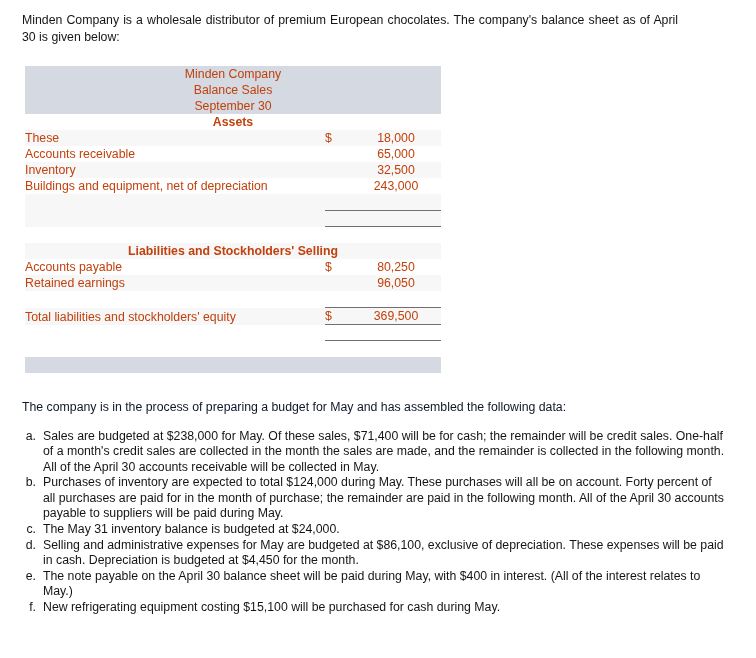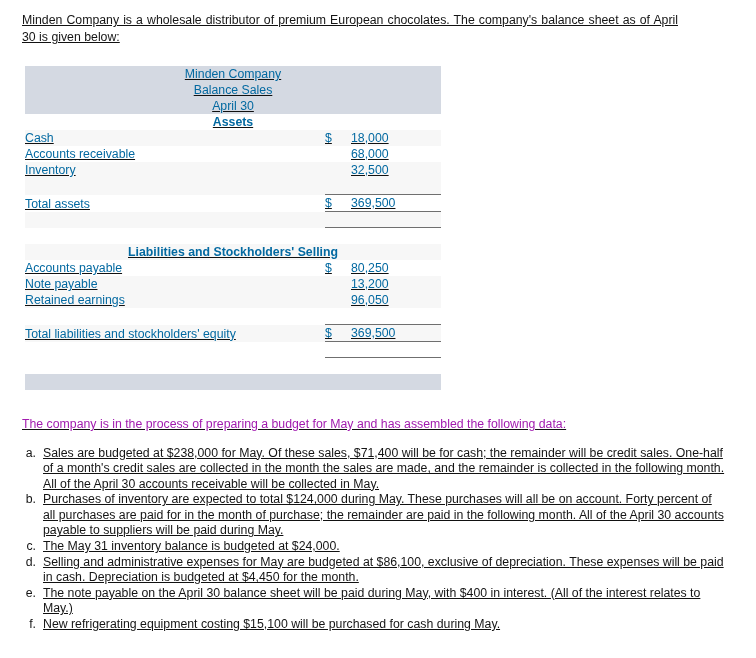--- a/index.html
+++ b/index.html
@@ -14,42 +14,41 @@
     color: #111111;
     -webkit-font-smoothing: antialiased;
     overflow: hidden;
   }
   .page {
     position: relative;
     width: 756px;
     height: 658px;
     box-sizing: border-box;
     padding: 12px 0 0 0;
-    text-decoration: underline;
   }
 
   
   .intro {
     margin: 0 78px 0 22px;
     font-size: 12.3px;
     line-height: 16.5px;
     text-align: justify;
     color: #151515;
   }
 
   
   .bs-wrap {
     margin: 21px 0 0 25px;
     width: 416px;
   }
   table.bs {
     width: 416px;
     border-collapse: collapse;
     font-size: 12.3px;
-    color: #0369a1;
+    color: #c2410c;
     table-layout: fixed;
   }
   table.bs td {
     padding: 0;
     vertical-align: bottom;
     line-height: 16px;
     height: 16px;
   }
   col.c-label { width: 300px; }
   col.c-sym   { width: 26px;  }
@@ -71,21 +70,21 @@
     height: 17px;
     line-height: 17px;
     padding-top: 1px;
   }
 
   .stripe-a { background: #ffffff; }
   .stripe-b { background: #f7f7f7; }
 
   .lbl { padding-left: 6px; white-space: nowrap; }
   .sym { text-align: left; padding-left: 4px; }
-  .num { text-align: left; padding-right: 4px; white-space: nowrap; }
+  .num { text-align: center; padding-right: 4px; white-space: nowrap; }
 
   
   .rule-row td { height: 13px; line-height: 13px; }
   .rule-row .ruled {
     border-bottom: 1px solid #6f6f6f;
   }
   
   .dbl-row td { height: 13px; line-height: 13px; }
   .dbl-row .ruled {
     border-top: 1px solid #6f6f6f;
@@ -93,21 +92,21 @@
     height: 5px;
     line-height: 5px;
   }
   .gap-row td { height: 8px; line-height: 8px; }
 
   
   .lead {
     margin: 26px 78px 0 22px;
     font-size: 12.3px;
     line-height: 16.5px;
-    color: #a21caf;
+    color: #0f172a;
   }
   ol.items {
     list-style: none;
     margin: 13px 30px 0 22px;
     padding: 0;
     font-size: 12.3px;
     line-height: 15.6px;
     color: #151515;
   }
   ol.items > li {
@@ -138,54 +137,54 @@
           <col class="c-num">
       </colgroup>
       <tbody>
         <tr class="band">
           <td colspan="3">Minden Company</td>
         </tr>
         <tr class="band">
           <td colspan="3">Balance Sales</td>
         </tr>
         <tr class="band">
-          <td colspan="3">April 30</td>
+          <td colspan="3">September 30</td>
         </tr>
 
         <tr class="section-head stripe-a">
           <td colspan="3">Assets</td>
         </tr>
 
         <tr class="stripe-b">
-          <td class="lbl">Cash</td>
+          <td class="lbl">These</td>
           <td class="sym">$</td>
           <td class="num">18,000</td>
         </tr>
         <tr class="stripe-a">
           <td class="lbl">Accounts receivable</td>
           <td class="sym"></td>
-          <td class="num">68,000</td>
+          <td class="num">65,000</td>
         </tr>
         <tr class="stripe-b">
           <td class="lbl">Inventory</td>
           <td class="sym"></td>
           <td class="num">32,500</td>
         </tr>
+        <tr class="stripe-a">
+          <td class="lbl">Buildings and equipment, net of depreciation</td>
+          <td class="sym"></td>
+          <td class="num">243,000</td>
+        </tr>
 
         <tr class="rule-row stripe-b">
           <td></td>
           <td class="ruled"></td>
           <td class="ruled"></td>
         </tr>
 
-        <tr class="stripe-a">
-          <td class="lbl">Total assets</td>
-          <td class="sym">$</td>
-          <td class="num">369,500</td>
-        </tr>
 
         <tr class="dbl-row stripe-b">
           <td></td>
           <td class="ruled"></td>
           <td class="ruled"></td>
         </tr>
 
         <tr class="gap-row stripe-a">
           <td colspan="3"></td>
         </tr>
@@ -193,25 +192,20 @@
         <tr class="section-head stripe-b">
           <td colspan="3">Liabilities and Stockholders' Selling</td>
         </tr>
 
         <tr class="stripe-a">
           <td class="lbl">Accounts payable</td>
           <td class="sym">$</td>
           <td class="num">80,250</td>
         </tr>
         <tr class="stripe-b">
-          <td class="lbl">Note payable</td>
-          <td class="sym"></td>
-          <td class="num">13,200</td>
-        </tr>
-        <tr class="stripe-b">
           <td class="lbl">Retained earnings</td>
           <td class="sym"></td>
           <td class="num">96,050</td>
         </tr>
 
         <tr class="rule-row stripe-a">
           <td></td>
           <td class="ruled"></td>
           <td class="ruled"></td>
         </tr>

